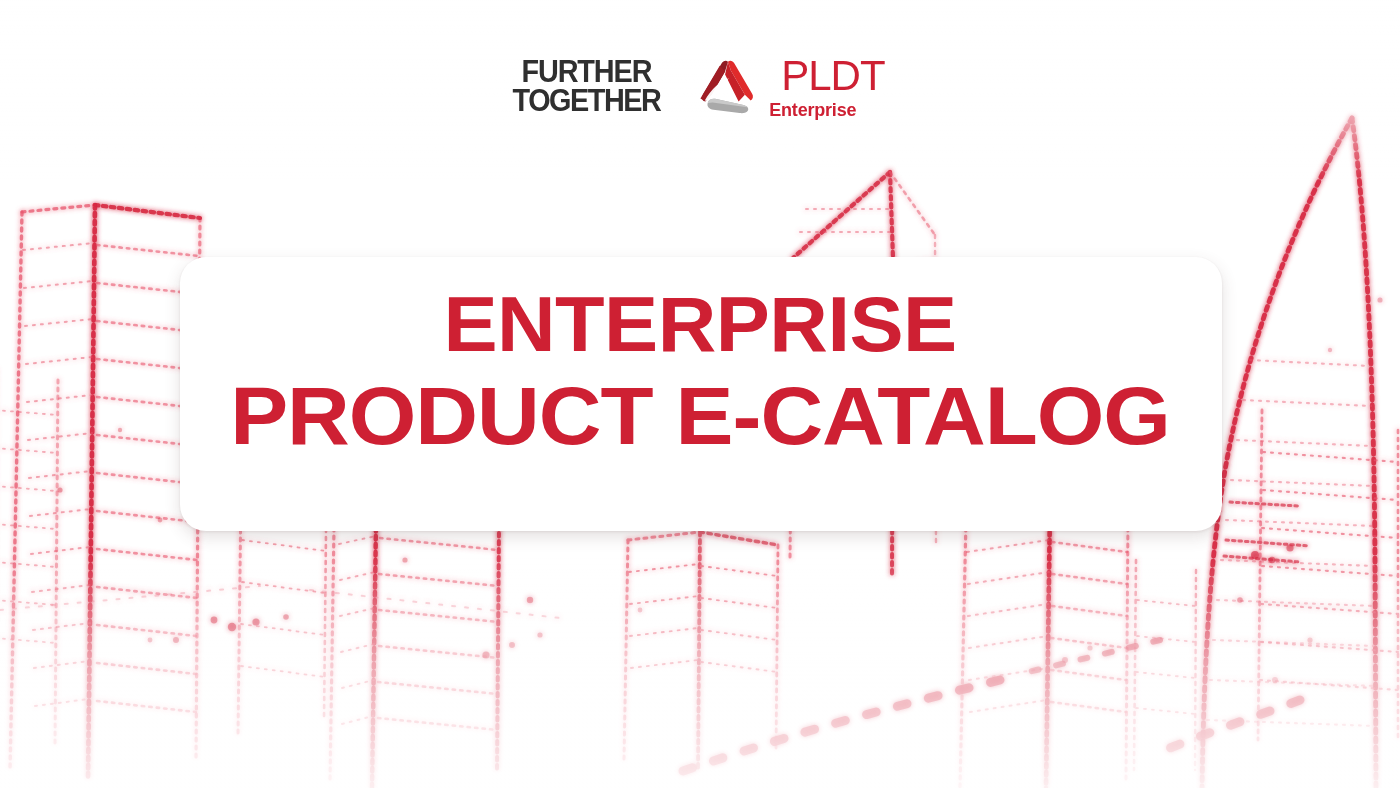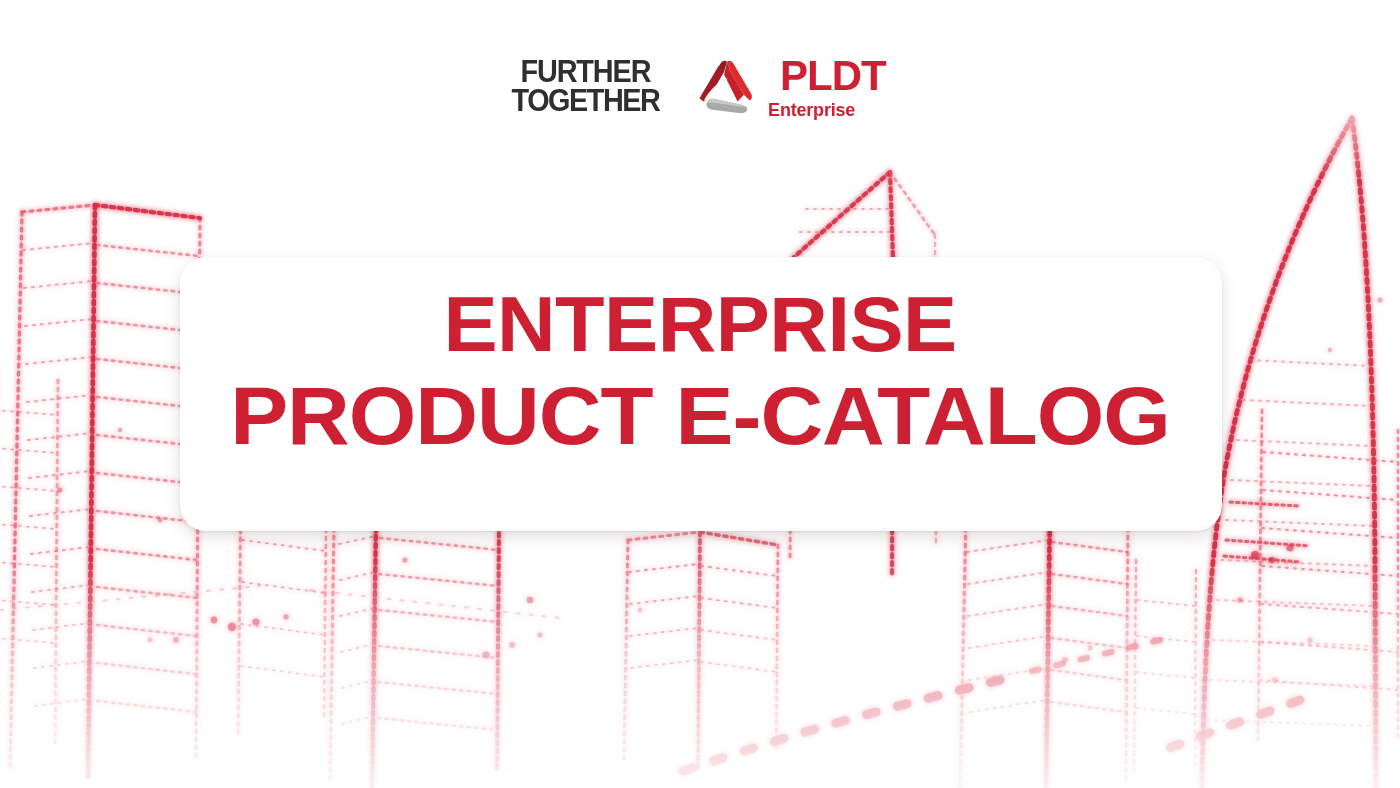--- a/index.html
+++ b/index.html
@@ -61,21 +61,21 @@
 
   #pldt-lockup {
     display:flex;
     align-items:center;
     gap:9px;
   }
   #pldt-mark { width:62px; height:58px; display:block; flex:0 0 auto; }
   #pldt-words { display:flex; flex-direction:column; align-items:flex-start; line-height:1; }
   #pldt-wordmark {
     color:#CE2033;
-    font-weight:bold;
+    font-weight:normal;
     font-size:42px;
     letter-spacing:-1px;
     line-height:1;
     margin-left:14px;
   }
   #pldt-sub {
     color:#CE2033;
     font-weight:bold;
     font-size:18px;
     letter-spacing:-0.2px;

